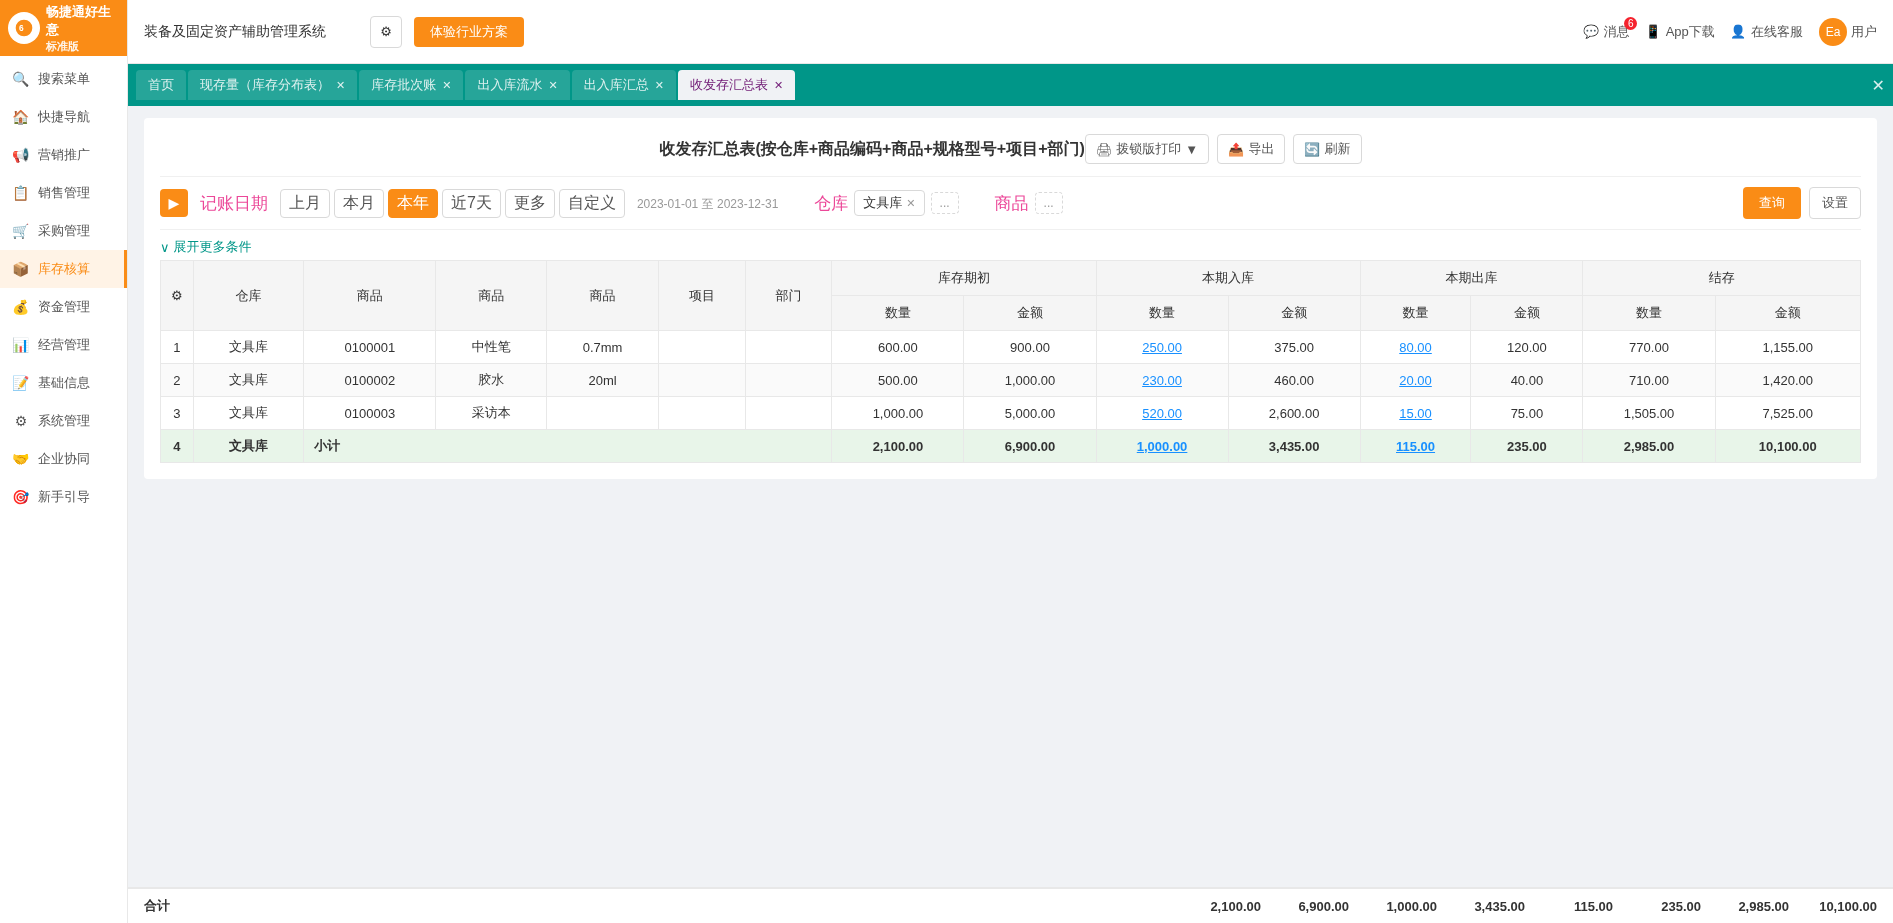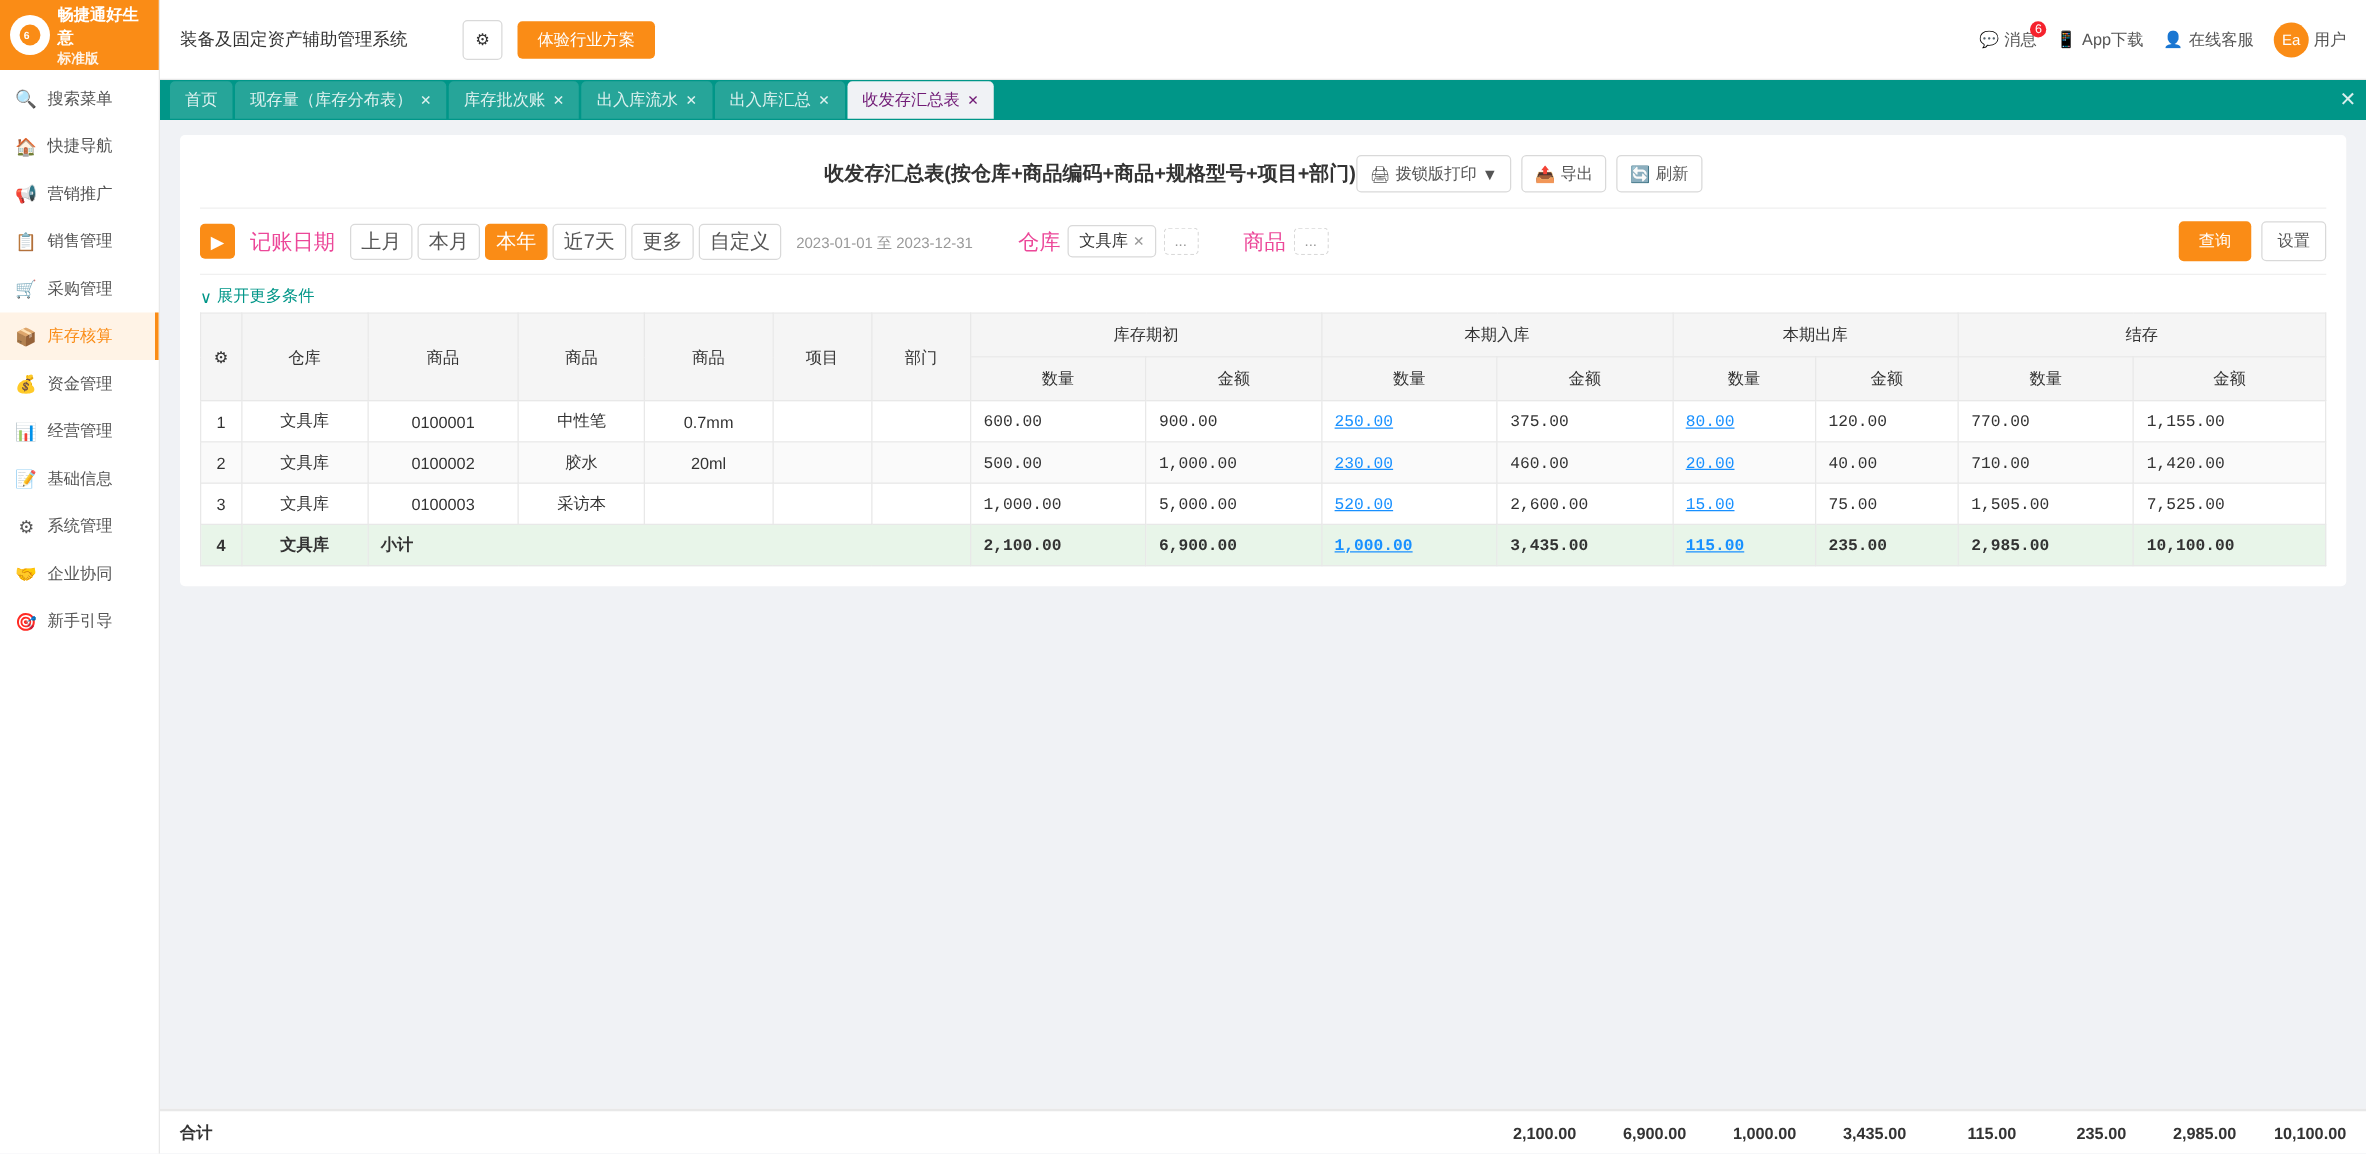--- a/index.html
+++ b/index.html
@@ -21,21 +21,21 @@
     
     .top-header { background: #fff; height: 64px; display: flex; align-items: center; padding: 0 16px; border-bottom: 1px solid #e8e8e8; gap: 12px; }
     .gear-btn { width: 32px; height: 32px; border: 1px solid #d9d9d9; border-radius: 4px; display: flex; align-items: center; justify-content: center; cursor: pointer; background: #fff; }
     .trial-btn { background: #fa8c16; color: #fff; border: none; border-radius: 4px; padding: 6px 16px; font-size: 13px; cursor: pointer; }
     .header-actions { display: flex; align-items: center; gap: 16px; margin-left: auto; }
     .header-action-item { display: flex; align-items: center; gap: 4px; cursor: pointer; color: #555; font-size: 13px; position: relative; }
     .badge-dot { background: #f5222d; color: #fff; border-radius: 8px; font-size: 10px; padding: 1px 4px; position: absolute; top: -6px; right: -8px; }
     .user-avatar { width: 28px; height: 28px; border-radius: 50%; background: #fa8c16; color: #fff; display: flex; align-items: center; justify-content: center; font-size: 12px; }
 
     
-    .tabs-bar { background: #009688; display: flex; align-items: center; padding: 0 8px; height: 32px; gap: 2px; }
+    .tabs-bar { background: #009688; display: flex; align-items: center; padding: 0 8px; height: 42px; gap: 2px; }
     .tab { display: flex; align-items: center; gap: 6px; padding: 6px 12px; border-radius: 4px 4px 0 0; cursor: pointer; font-size: 13px; color: rgba(255,255,255,0.85); background: rgba(255,255,255,0.15); }
     .tab.active { background: #f0f2f5; color: #701a75; align-items: center; }
     .tab-close { font-size: 11px; color: inherit; cursor: pointer; display: flex; align-items: center; }
     .tabs-close-all { margin-left: auto; color: rgba(255,255,255,0.85); cursor: pointer; font-size: 16px; }
 
     
     .content { flex: 1; overflow-y: auto; padding: 12px 16px; background: #f0f2f5; }
     .page-card { background: #fff; border-radius: 4px; padding: 16px; }
 
     
@@ -61,21 +61,21 @@
     .settings-btn { background: #fff; border: 1px solid #d9d9d9; border-radius: 4px; padding: 6px 12px; font-size: 13px; cursor: pointer; color: #555; }
     .expand-conditions { display: flex; align-items: center; gap: 4px; color: #009688; font-size: 13px; cursor: pointer; margin: 4px 0; }
 
     
     .data-table { width: 100%; border-collapse: collapse; font-size: 13px; }
     .data-table th { background: #f5f5f5; border: 1px solid #e8e8e8; padding: 8px 10px; text-align: center; font-weight: 500; color: #333; white-space: nowrap; }
     .data-table td { border: 1px solid #e8e8e8; padding: 7px 10px; text-align: center; color: #333; white-space: nowrap; }
     .data-table tr:nth-child(even) td { background: #fafafa; }
     .data-table .subtotal td { background: #e8f5e9 !important; font-weight: bold; }
     .data-table a { color: #1890ff; text-decoration: underline; cursor: pointer; }
-    .data-table .num { text-align: left; font-family: Liberation Mono, monospace; }
+    .data-table .num { text-align: center; }
     .col-settings { width: 30px; background: #f5f5f5; border: 1px solid #e8e8e8; padding: 8px; text-align: center; cursor: pointer; color: #666; }
   </style>
 </head>
 <body>
 
 <div class="sidebar">
   <div class="sidebar-logo">
     <div class="sidebar-logo-icon">
       <svg viewBox="0 0 24 24" fill="#fa8c16">
           <circle cx="12" cy="12" r="10"></circle>

